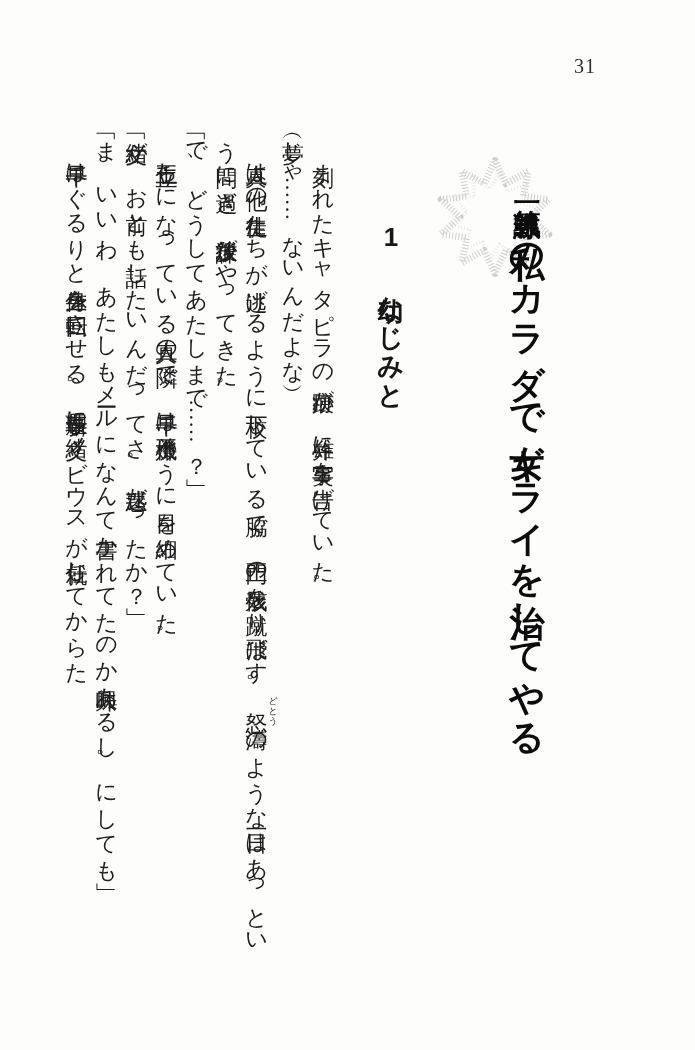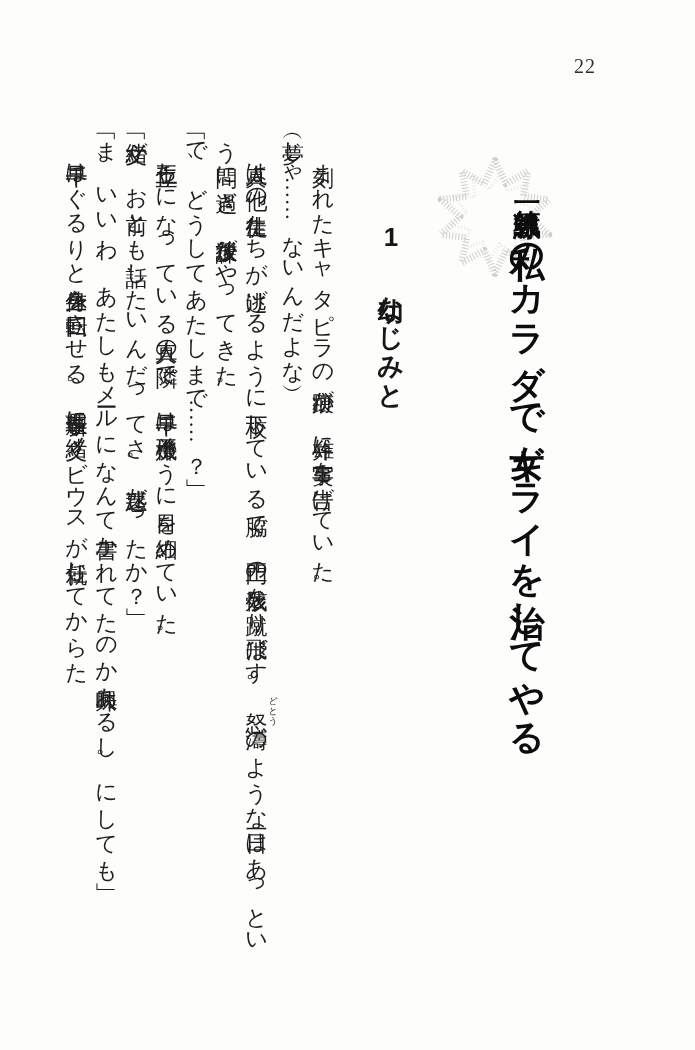--- a/index.html
+++ b/index.html
@@ -75,21 +75,21 @@
     line-height:1;
     font-family:"Liberation Serif","DejaVu Serif",serif;
     color:#2a2a2a;
   }
 </style>
 </head>
 <body>
 
 <div class="page">
 
-  <div class="page-number">22</div>
+  <div class="page-number">31</div>
 
   <svg class="burst" viewBox="0 0 124 156" xmlns="http://www.w3.org/2000/svg" aria-hidden="true">
     <polygon points="62,22 73.1,45.8 96.1,33.1 91.1,58.8 117.2,62.1 98,80 117.2,97.9 91.1,101.2 96.1,126.9 73.1,114.2 62,138 50.9,114.2 27.9,126.9 32.9,101.2 6.8,97.9 26,80 6.8,62.1 32.9,58.8 27.9,33.1 50.9,45.8" fill="none" stroke="#c9c9c9" stroke-width="7" stroke-dasharray="1 2.2" stroke-linejoin="round" opacity="0.9"></polygon>
     <polygon points="62,22 73.1,45.8 96.1,33.1 91.1,58.8 117.2,62.1 98,80 117.2,97.9 91.1,101.2 96.1,126.9 73.1,114.2 62,138 50.9,114.2 27.9,126.9 32.9,101.2 6.8,97.9 26,80 6.8,62.1 32.9,58.8 27.9,33.1 50.9,45.8" fill="none" stroke="#d4d4d4" stroke-width="4" stroke-dasharray="1 3" stroke-linejoin="round" opacity="0.6" transform="translate(12.4,15.6) scale(0.8) rotate(8 62 78)"></polygon>
   </svg>
 
   <div class="chapter">
     <span class="ch-label">第一戦線</span><span class="ch-title">私のカラダで女ギライを治してやる</span>
   </div>
 

